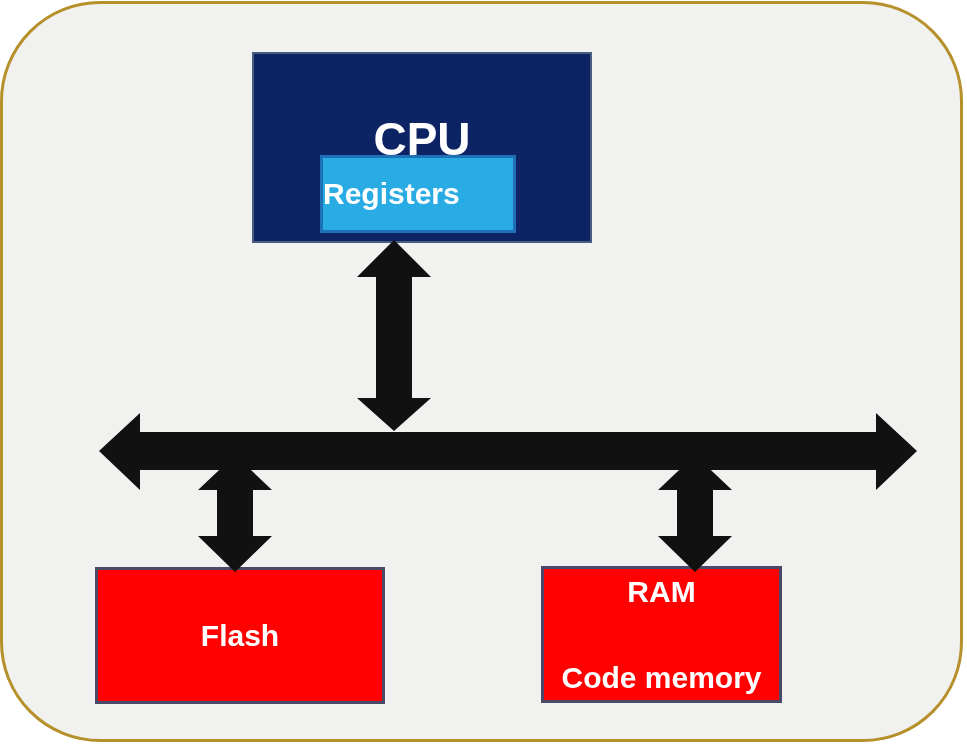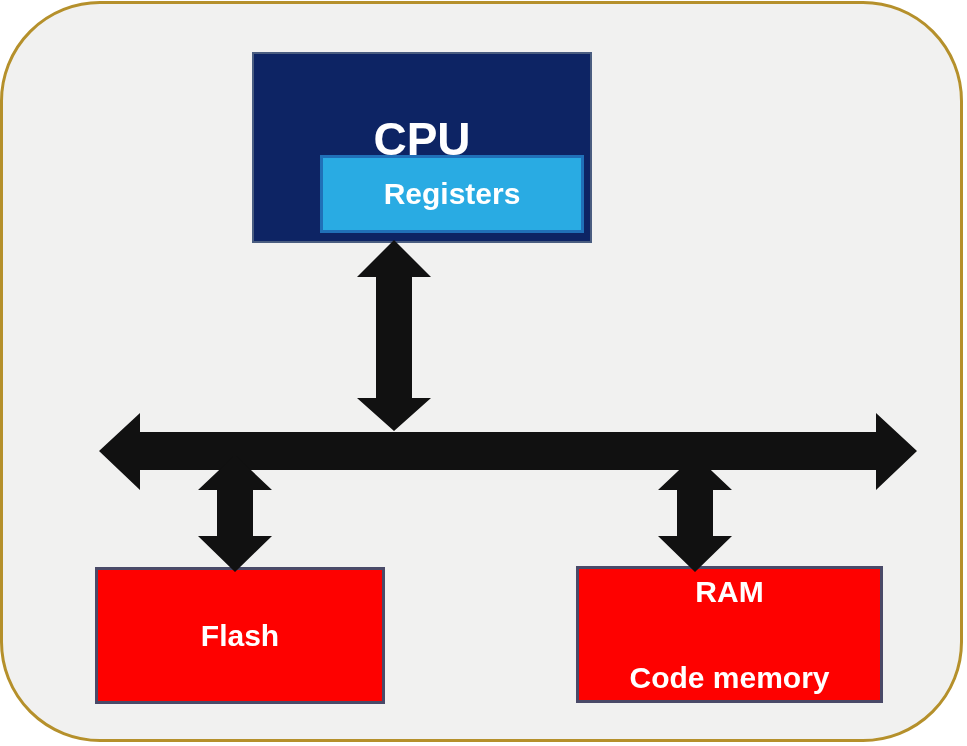--- a/index.html
+++ b/index.html
@@ -47,28 +47,28 @@
     color: #ffffff;
     font-size: 46px;
     font-weight: 700;
     line-height: 54px;
     margin-top: 22px;
   }
   .registers-box {
     position: absolute;
     left: 66px;
     top: 101px;
-    width: 264px;
+    width: 196px;
     height: 78px;
     box-sizing: border-box;
     background: #29abe3;
     border: 3px solid #2070b8;
     display: flex;
     align-items: center;
-    justify-content: center;
+    justify-content: flex-start;
   }
   .registers-label {
     color: #ffffff;
     font-size: 30px;
     font-weight: 700;
   }
   .memory-box {
     background: #fe0100;
     border: 3px solid #4a4a68;
     display: flex;
@@ -81,23 +81,23 @@
     line-height: 50px;
     text-align: center;
   }
   .flash-box {
     left: 95px;
     top: 567px;
     width: 290px;
     height: 137px;
   }
   .ram-box {
-    left: 576px;
+    left: 541px;
     top: 566px;
-    width: 307px;
+    width: 241px;
     height: 137px;
     gap: 36px;
   }
   .arrow-layer {
     position: absolute;
     left: 0;
     top: 0;
     width: 967px;
     height: 746px;
     pointer-events: none;

